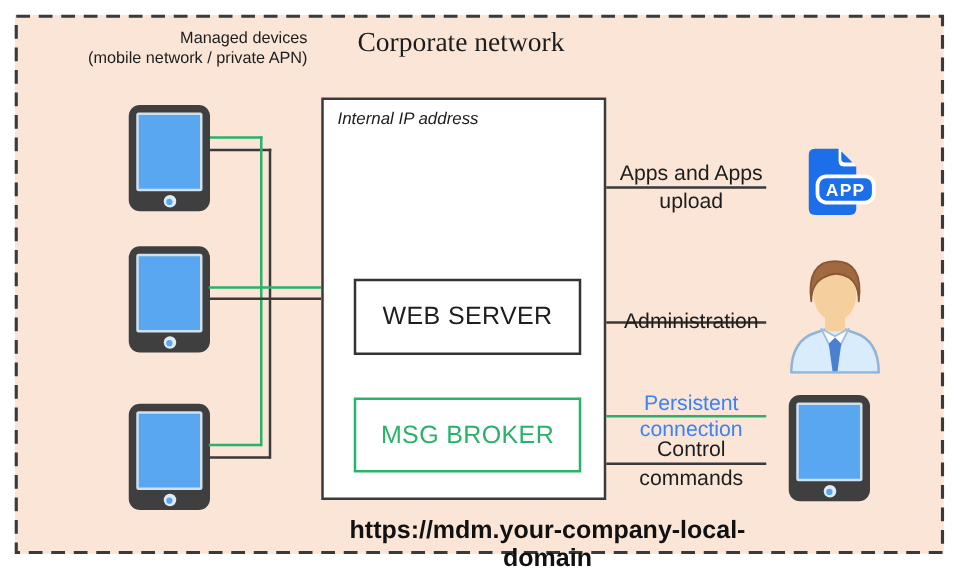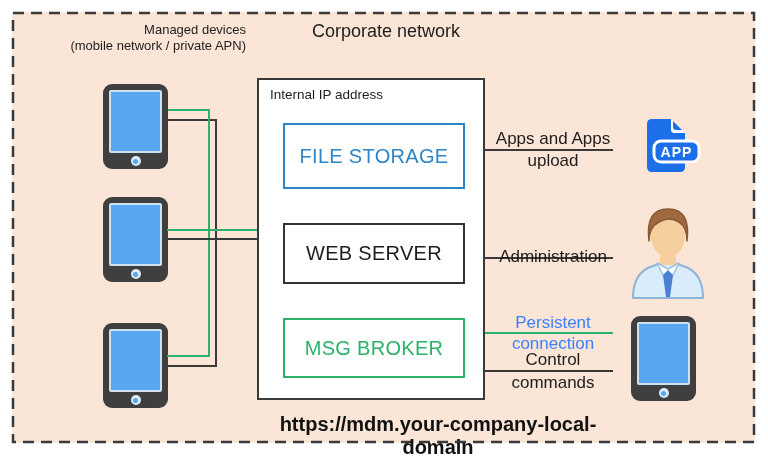--- a/index.html
+++ b/index.html
@@ -3,39 +3,39 @@
 <meta charset="utf-8">
 <style>
   html,body{margin:0;padding:0;background:#fff;}
   .canvas{
     position:relative;width:768px;height:456px;background:#ffffff;
     font-family:"Liberation Sans",sans-serif;overflow:hidden;color:#1d1d1d;
   }
   .panel-bg{position:absolute;left:12px;top:12px;width:743px;height:431px;background:#fbe5d6;}
   .border-overlay{position:absolute;left:0;top:0;pointer-events:none;}
 
-  .title{position:absolute;left:286px;top:21px;width:200px;text-align:center;font-size:18px;}
+  .title{position:absolute;left:286px;top:21px;width:200px;font-size:22px;font-family:Liberation Serif, serif;}
   .managed{position:absolute;left:40px;top:22px;width:206px;text-align:right;font-size:13px;line-height:16px;}
 
   
   .line{position:absolute;}
   .line.h{height:2px;}
   .line.v{width:2px;}
   .line.dark{background:#3a3a3a;}
   .line.green{background:#2bb26a;}
 
   
   .tablet{position:absolute;width:65px;height:85px;background:#3f3f3f;border-radius:9px;}
   .tablet .screen{position:absolute;left:6px;right:6px;top:6px;bottom:16px;background:#58a7f0;border:2px solid #cfe0ee;border-radius:2px;}
   .tablet .home{position:absolute;left:50%;bottom:3px;transform:translateX(-50%);width:10px;height:10px;background:#ddebf7;border-radius:50%;}
   .tablet .home::after{content:"";position:absolute;left:2.5px;top:2.5px;width:5px;height:5px;background:#58a7f0;border-radius:50%;}
 
   
   .server-box{position:absolute;left:257px;top:78px;width:228px;height:322px;background:#ffffff;border:2px solid #3a3a3a;box-sizing:border-box;}
-  .server-box .box-label{position:absolute;left:11px;top:7px;font-size:13.5px;}
+  .server-box .box-label{position:absolute;left:11px;top:7px;font-size:13.5px;font-style:italic;}
   .svc{position:absolute;left:24px;width:182px;display:flex;align-items:center;justify-content:center;
        font-size:20px;letter-spacing:.3px;border:2px solid;box-sizing:border-box;background:#fff;}
   .svc1{top:43px;height:66px;border-color:#2e86c8;color:#2e86c8;}
   .svc2{top:143px;height:61px;border-color:#333333;color:#1d1d1d;}
   .svc3{top:238px;height:60px;border-color:#2bb26a;color:#2bb26a;}
 
   
   .rlabel{position:absolute;left:490px;width:126px;text-align:center;font-size:17px;line-height:19px;}
   .text-green{color:#3b82f6;}
 
@@ -75,21 +75,20 @@
   <div class="line h dark" style="left:168px;top:119px;width:49px;"></div>
   <div class="line v green" style="left:208px;top:109px;height:248px;"></div>
   <div class="line v dark" style="left:215px;top:119px;height:248px;"></div>
   <div class="line h green" style="left:167px;top:229px;width:90px;"></div>
   <div class="line h dark" style="left:167px;top:238px;width:90px;"></div>
   <div class="line h green" style="left:167px;top:355px;width:42px;"></div>
   <div class="line h dark" style="left:167px;top:365px;width:49px;"></div>
 
   <div class="server-box">
     <div class="box-label">Internal IP address</div>
-    <div class="svc svc1">FILE STORAGE</div>
     <div class="svc svc3">MSG BROKER</div>
     <div class="svc svc2">WEB SERVER</div>
   </div>
 
   <div class="line h dark" style="left:485px;top:149px;width:128px;"></div>
   <div class="line h dark" style="left:485px;top:257px;width:128px;"></div>
   <div class="line h green" style="left:485px;top:332px;width:128px;"></div>
   <div class="line h dark" style="left:485px;top:370px;width:128px;"></div>
 
   <div class="rlabel" style="top:129px;">Apps and Apps</div>

